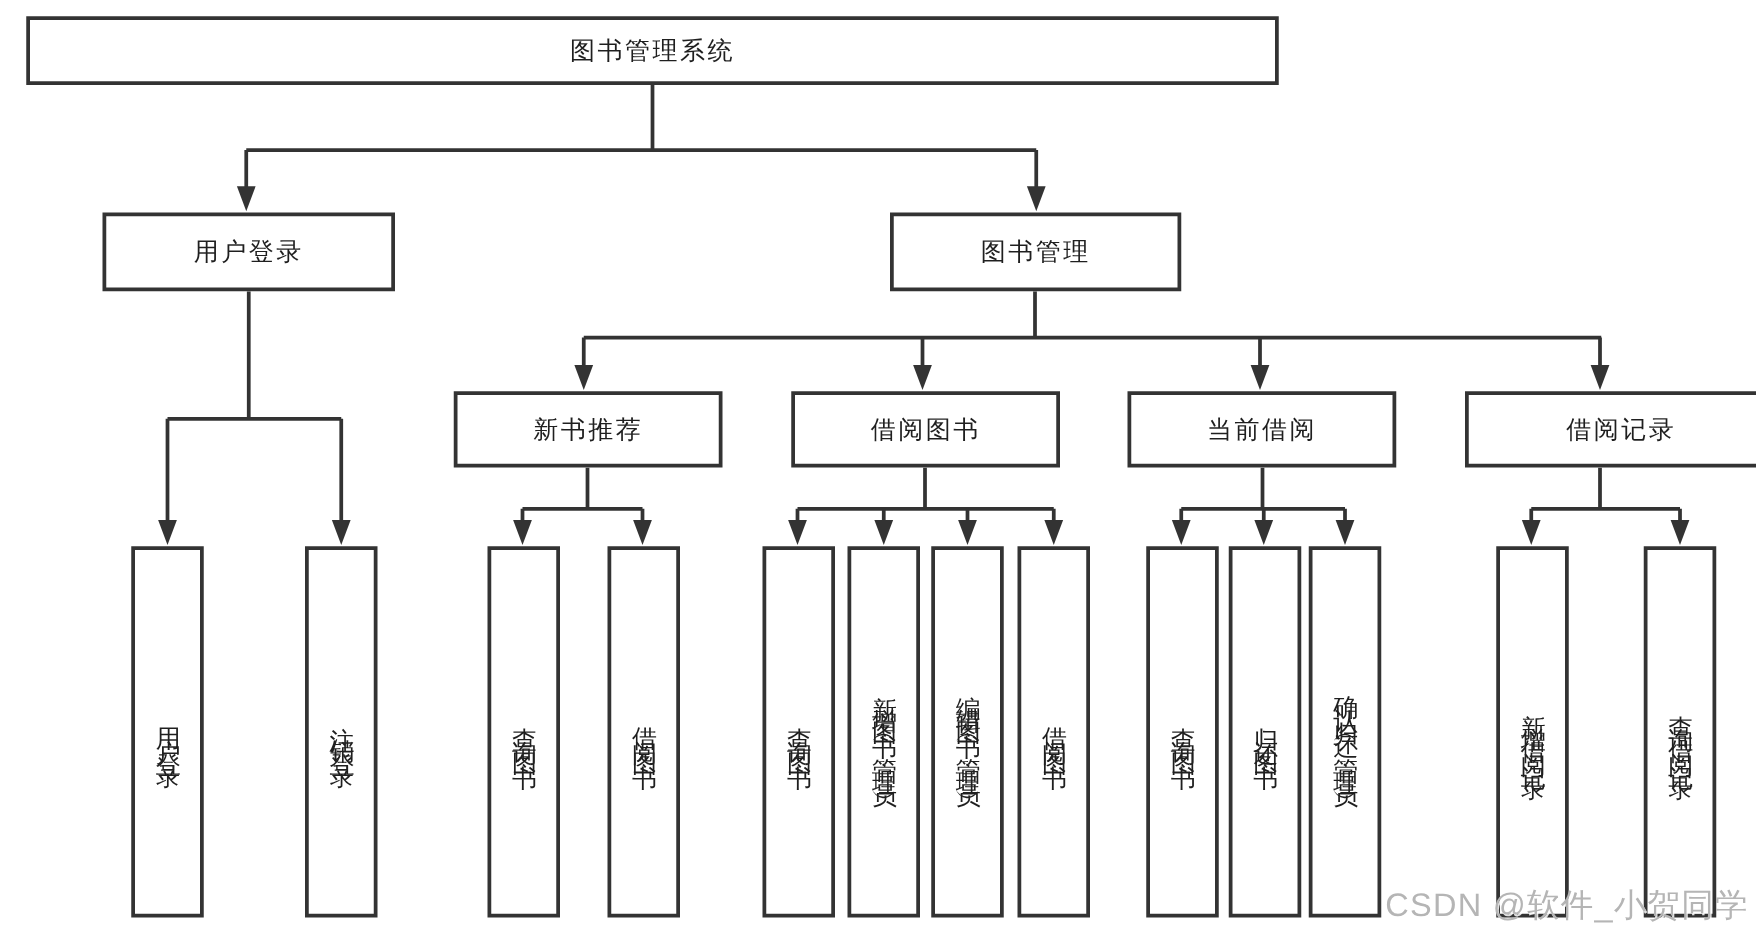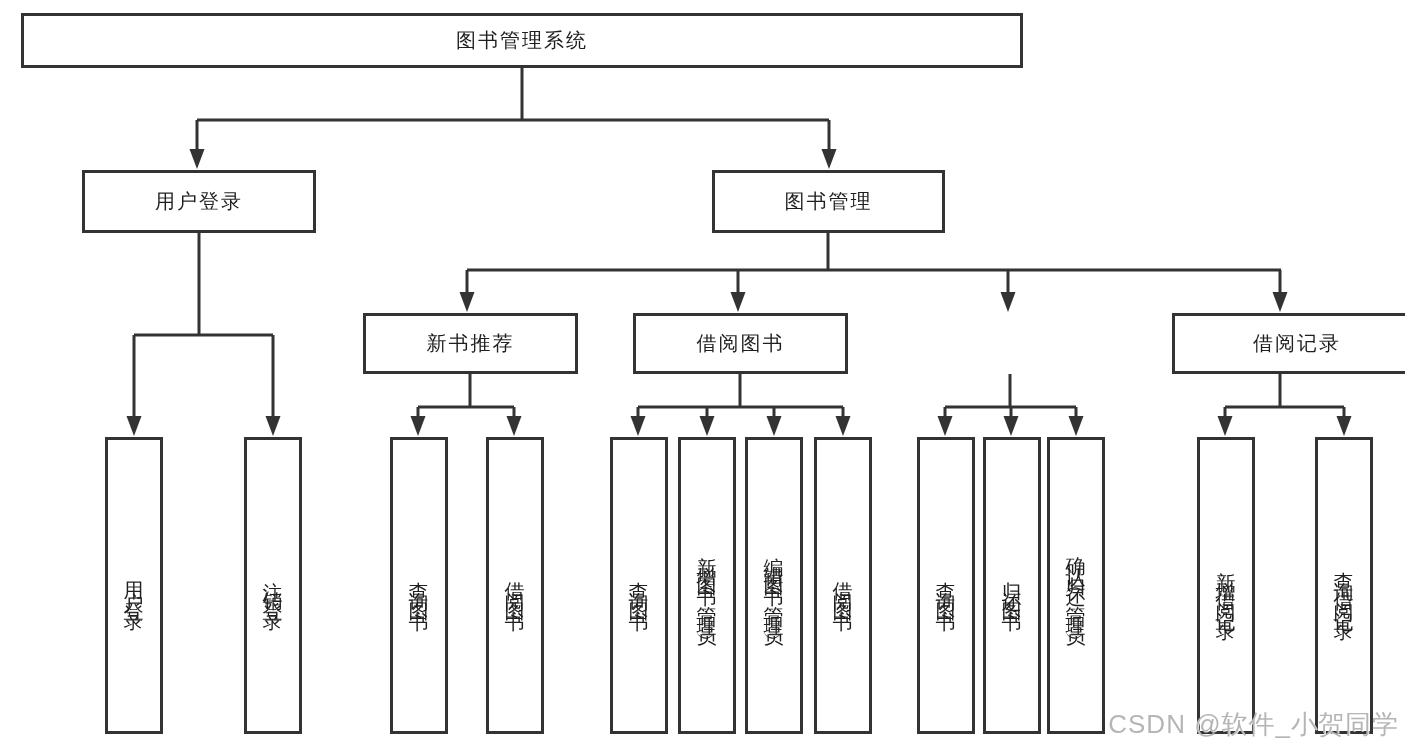--- a/index.html
+++ b/index.html
@@ -129,20 +129,23 @@
   <div class="node h n-l3-0">
     <span class="label">新书推荐</span>
   </div>
 
   <div class="node h n-book-mgmt">
     <span class="label">图书管理</span>
   </div>
   <div class="node h n-l3-1">
     <span class="label">借阅图书</span>
   </div>
+  <div class="node h n-l3-2">
+    <span class="label">当前借阅</span>
+  </div>
   <div class="node h n-l3-3">
     <span class="label">借阅记录</span>
   </div>
 
   <div class="node v leaf n-lf-0">
     <span class="label">用户登录</span>
   </div>
   <div class="node v leaf n-lf-1">
     <span class="label">注销登录</span>
   </div>

